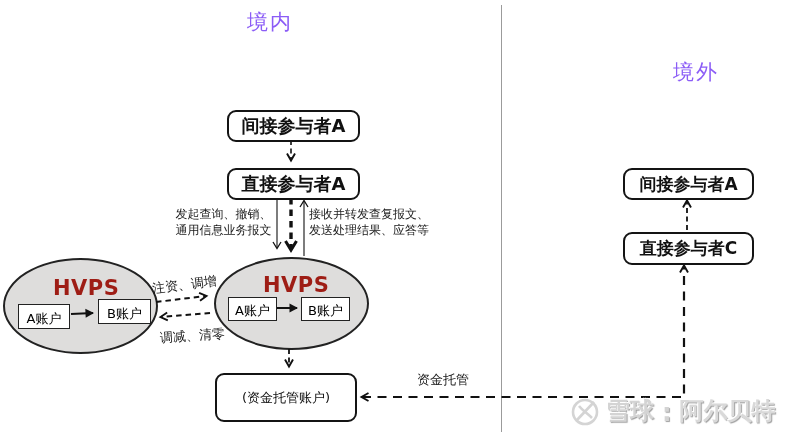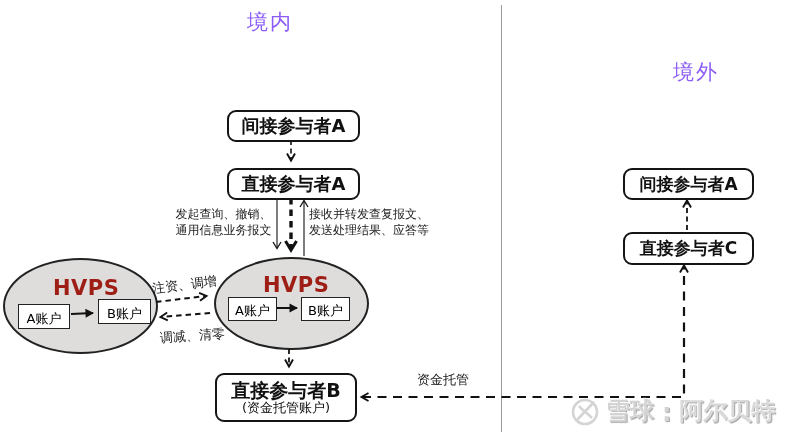--- a/index.html
+++ b/index.html
@@ -100,21 +100,20 @@
     <line x1="277" y1="308" x2="297" y2="308" stroke="#111" stroke-width="2" marker-end="url(#mSolid)"></line>
   </svg>
 
   <div class="node" id="n-indirect-a">
     <span>间接参与者A</span>
   </div>
   <div class="node" id="n-direct-a">
     <span>直接参与者A</span>
   </div>
   <div class="node" id="n-direct-b">
-    <span>直接参与者B</span>
     <span class="sub">(资金托管账户)</span>
   </div>
   <div class="node" id="n-indirect-b">
     <span>间接参与者A</span>
   </div>
   <div class="node" id="n-direct-c">
     <span>直接参与者C</span>
   </div>
 
   <div class="ellipse" id="e-hvps"></div>

